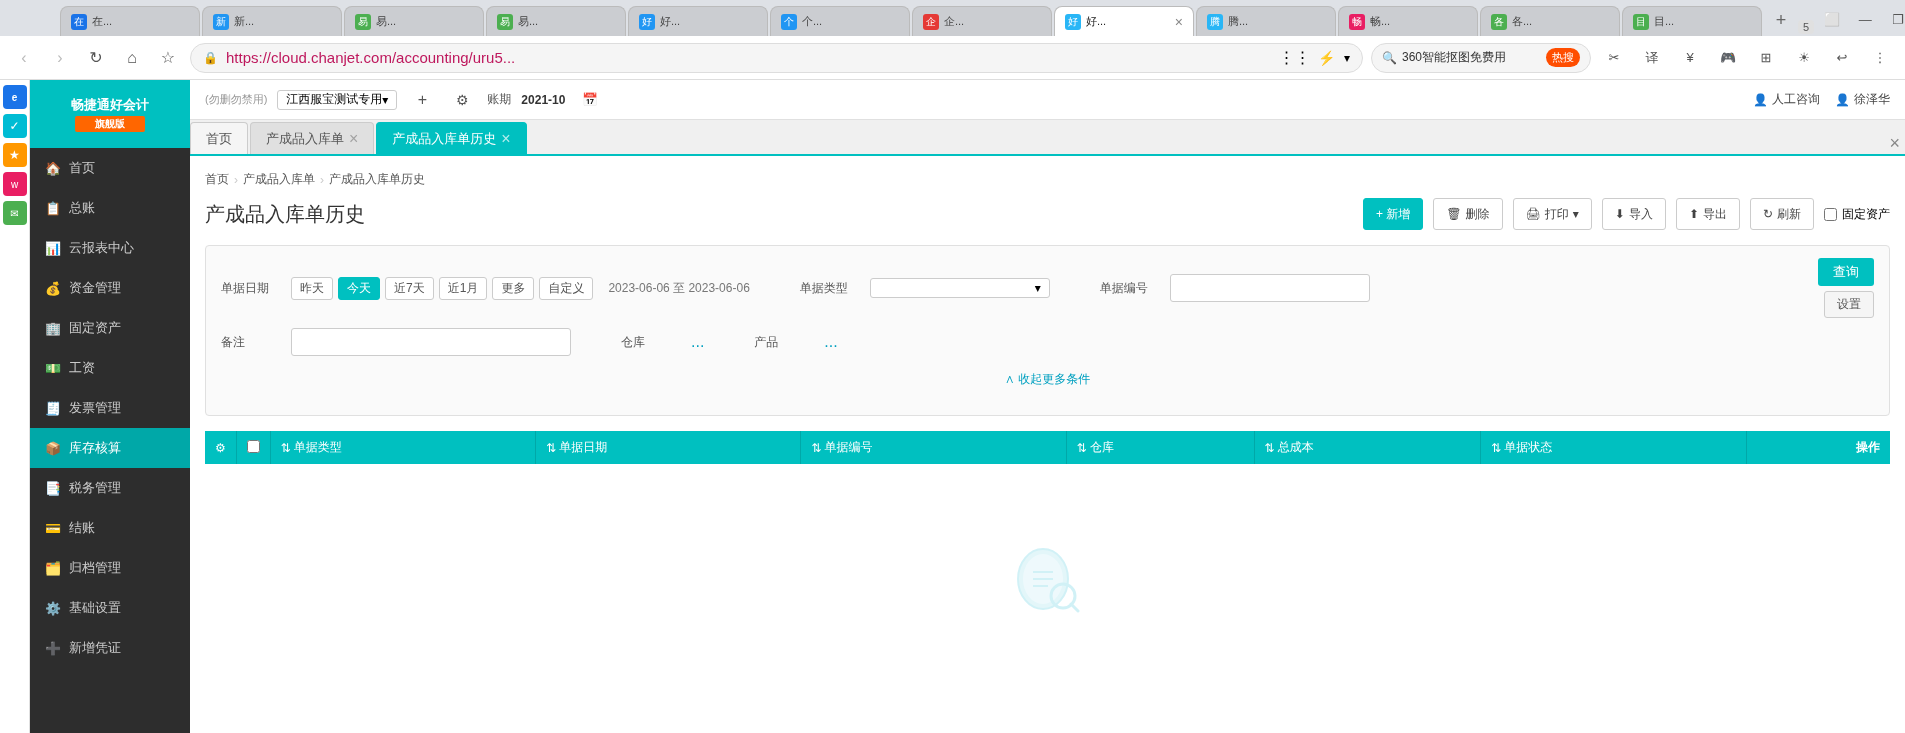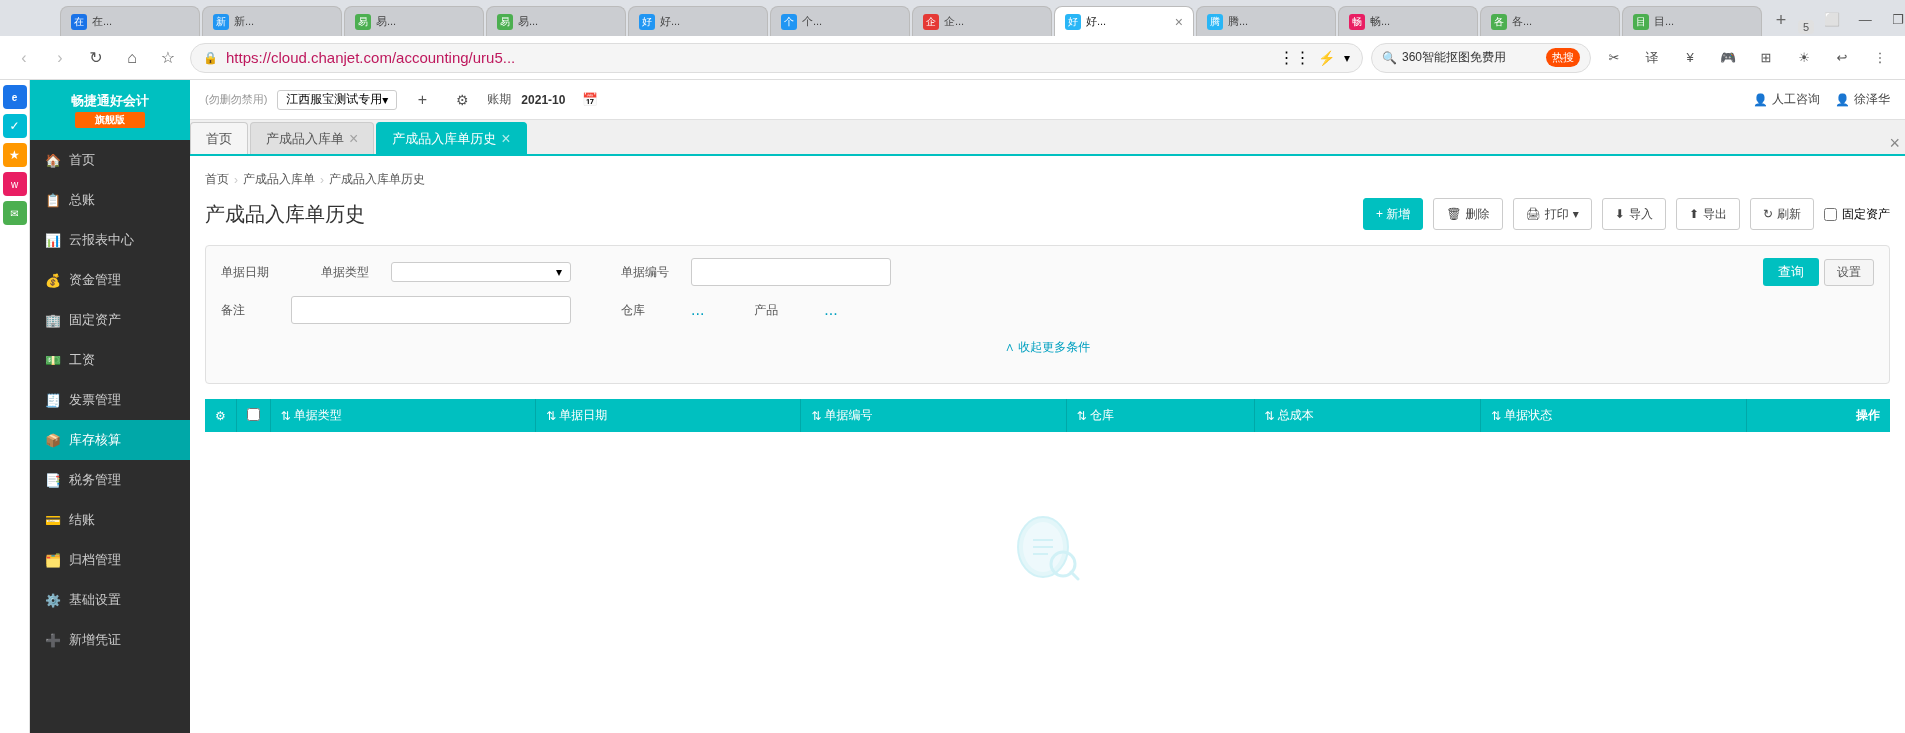--- a/index.html
+++ b/index.html
@@ -33,21 +33,21 @@
 
     
     .main-layout { flex: 1; display: flex; overflow: hidden; }
 
     
     .app-dock { width: 30px; background: #fff; display: flex; flex-direction: column; align-items: center; padding: 5px 0; gap: 5px; border-right: 1px solid #e0e0e0; flex-shrink: 0; }
     .dock-item { width: 24px; height: 24px; border-radius: 4px; display: flex; align-items: center; justify-content: center; cursor: pointer; font-size: 13px; }
 
     
     .sidebar { width: 160px; background: #2d2d2d; display: flex; flex-direction: column; flex-shrink: 0; }
-    .sidebar-logo { height: 60px; background: #00c0c0; display: flex; align-items: center; justify-content: center; flex-direction: column; color: #fff; font-size: 13px; font-weight: bold; cursor: pointer; }
+    .sidebar-logo { height: 68px; background: #00c0c0; display: flex; align-items: center; justify-content: center; flex-direction: column; color: #fff; font-size: 13px; font-weight: bold; cursor: pointer; }
     .sidebar-logo-sub { font-size: 10px; background: #ff6600; padding: 1px 20px; border-radius: 2px; margin-top: 2px; }
     .sidebar-item { height: 40px; display: flex; align-items: center; padding: 0 15px; gap: 8px; cursor: pointer; color: #ccc; font-size: 13px; }
     .sidebar-item.active { background: #00a8a8; color: #fff; }
     .sidebar-icon { width: 16px; height: 16px; display: flex; align-items: center; justify-content: center; flex-shrink: 0; }
 
     
     .content-area { flex: 1; display: flex; flex-direction: column; background: #f5f5f5; overflow: hidden; }
 
     
     .content-header { height: 40px; background: #fff; display: flex; align-items: center; padding: 0 15px; gap: 10px; border-bottom: 1px solid #e0e0e0; flex-shrink: 0; }
@@ -372,28 +372,37 @@
               <input type="checkbox" style="">
               <span>固定资产</span>
             </label>
           </div>
         </div>
 
         <div class="filter-section">
 
           <div class="filter-row">
             <span class="filter-label">单据日期</span>
+            <div class="date-shortcuts">
+              <button class="date-btn">昨天</button>
+              <button class="date-btn active">今天</button>
+              <button class="date-btn">近7天</button>
+              <button class="date-btn">近1月</button>
+              <button class="date-btn">更多</button>
+              <button class="date-btn">自定义</button>
+              <span class="date-range">2023-06-06 至 2023-06-06</span>
+            </div>
             <span class="filter-label" style="margin-left:30px;">单据类型</span>
             <div class="filter-select" style="width:180px;">
               <span style="color:#bbb;"></span>
               <span>▾</span>
             </div>
             <span class="filter-label" style="margin-left:30px;">单据编号</span>
             <input class="filter-input" style="width: 180px;">
-            <div class="filter-actions" style="margin-left:auto;flex-direction:row;gap:5px;">
+            <div class="filter-actions" style="margin-left:auto;flex-direction:column;gap:5px;">
               <button class="query-btn">查询</button>
               <button class="set-btn">设置</button>
             </div>
           </div>
 
           <div class="filter-row">
             <span class="filter-label">备注</span>
             <input class="filter-input" style="width: 280px;">
             <span class="filter-label" style="margin-left:30px;">仓库</span>
             <span class="filter-dots">...</span>

